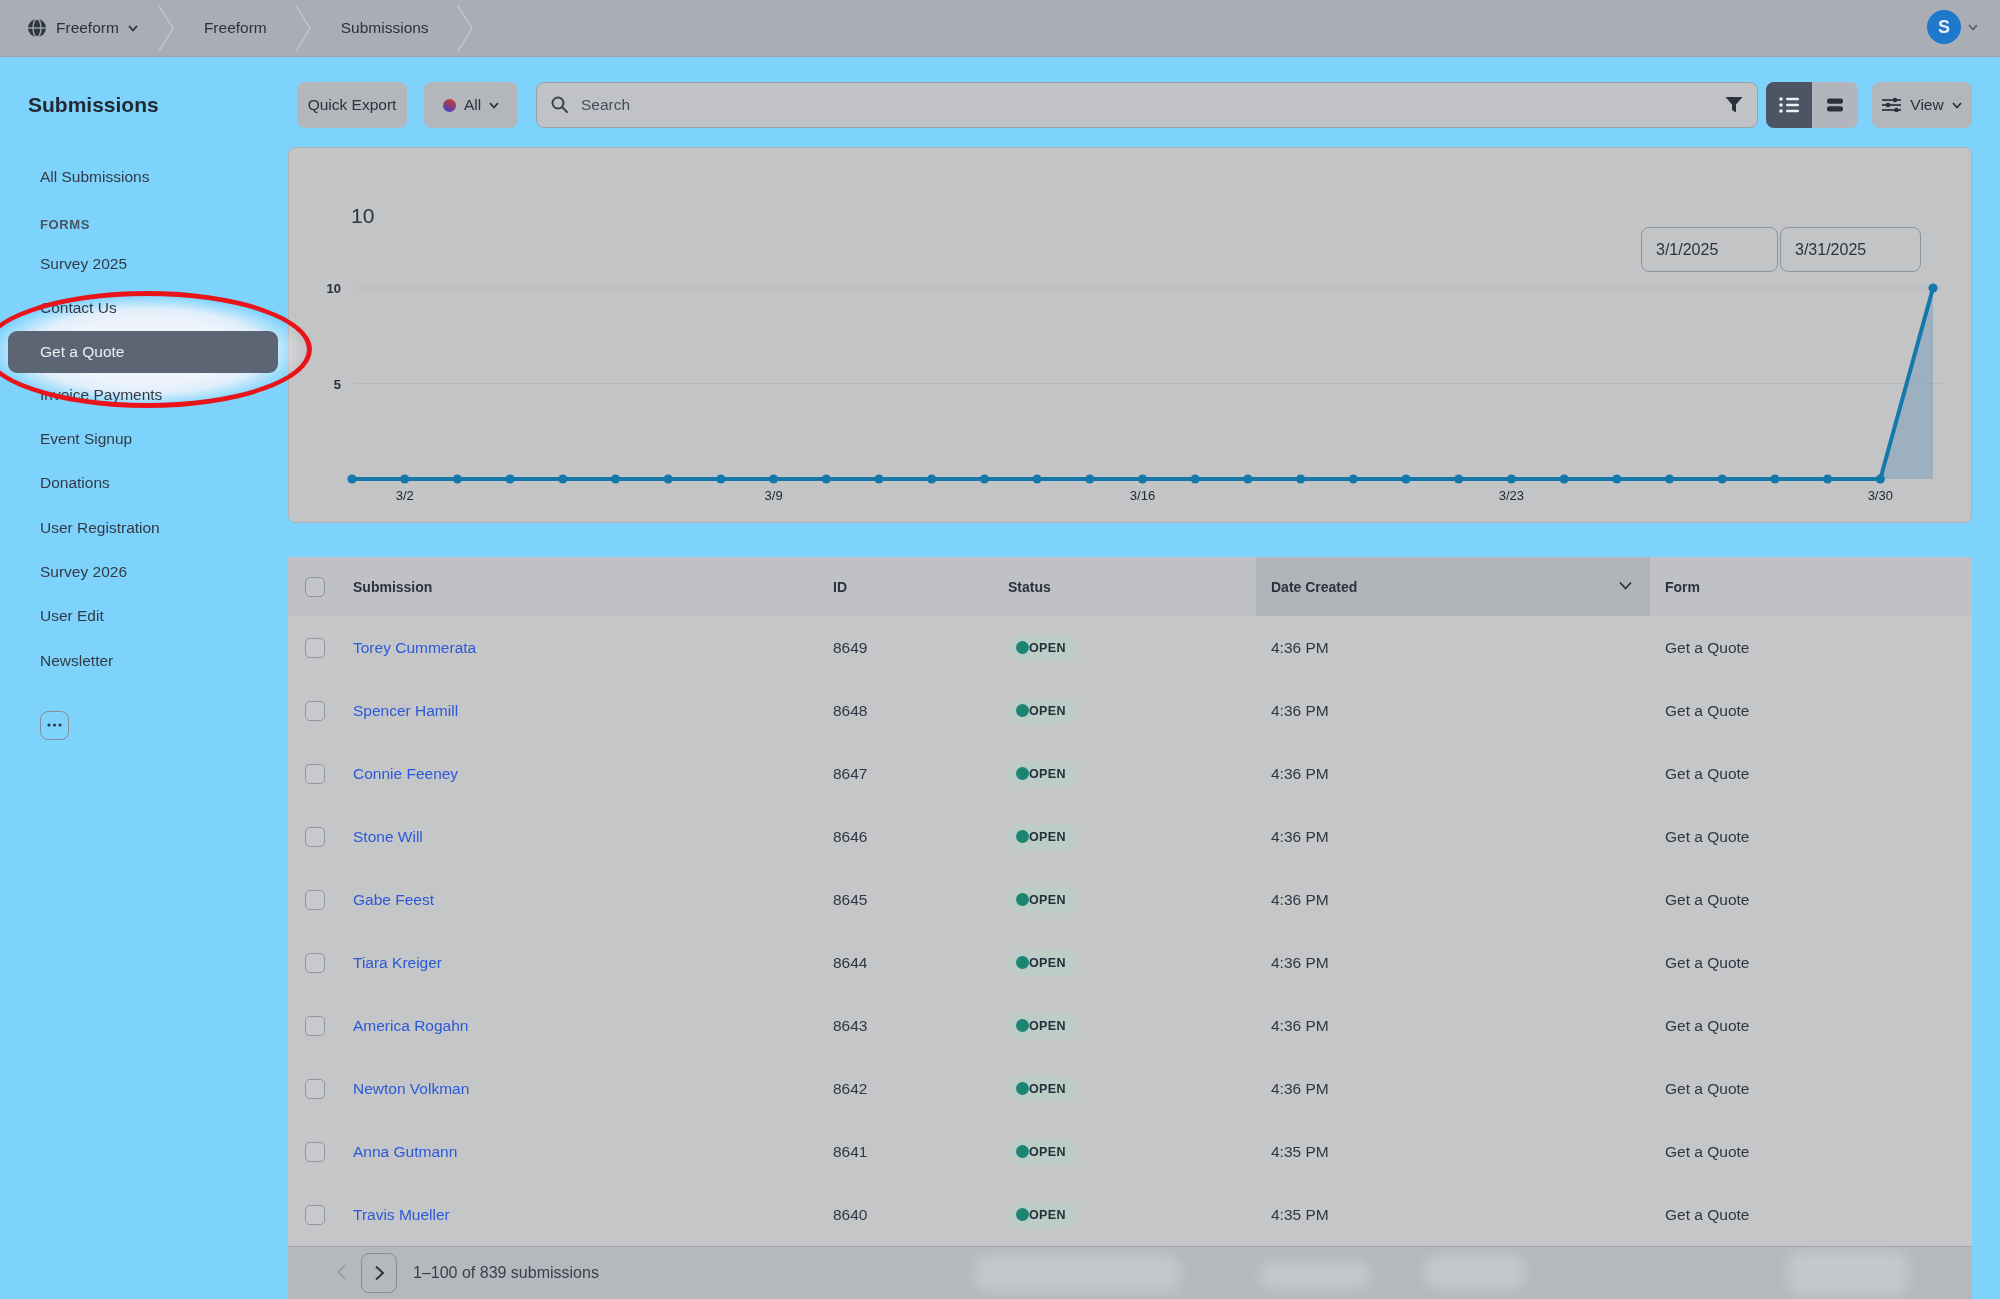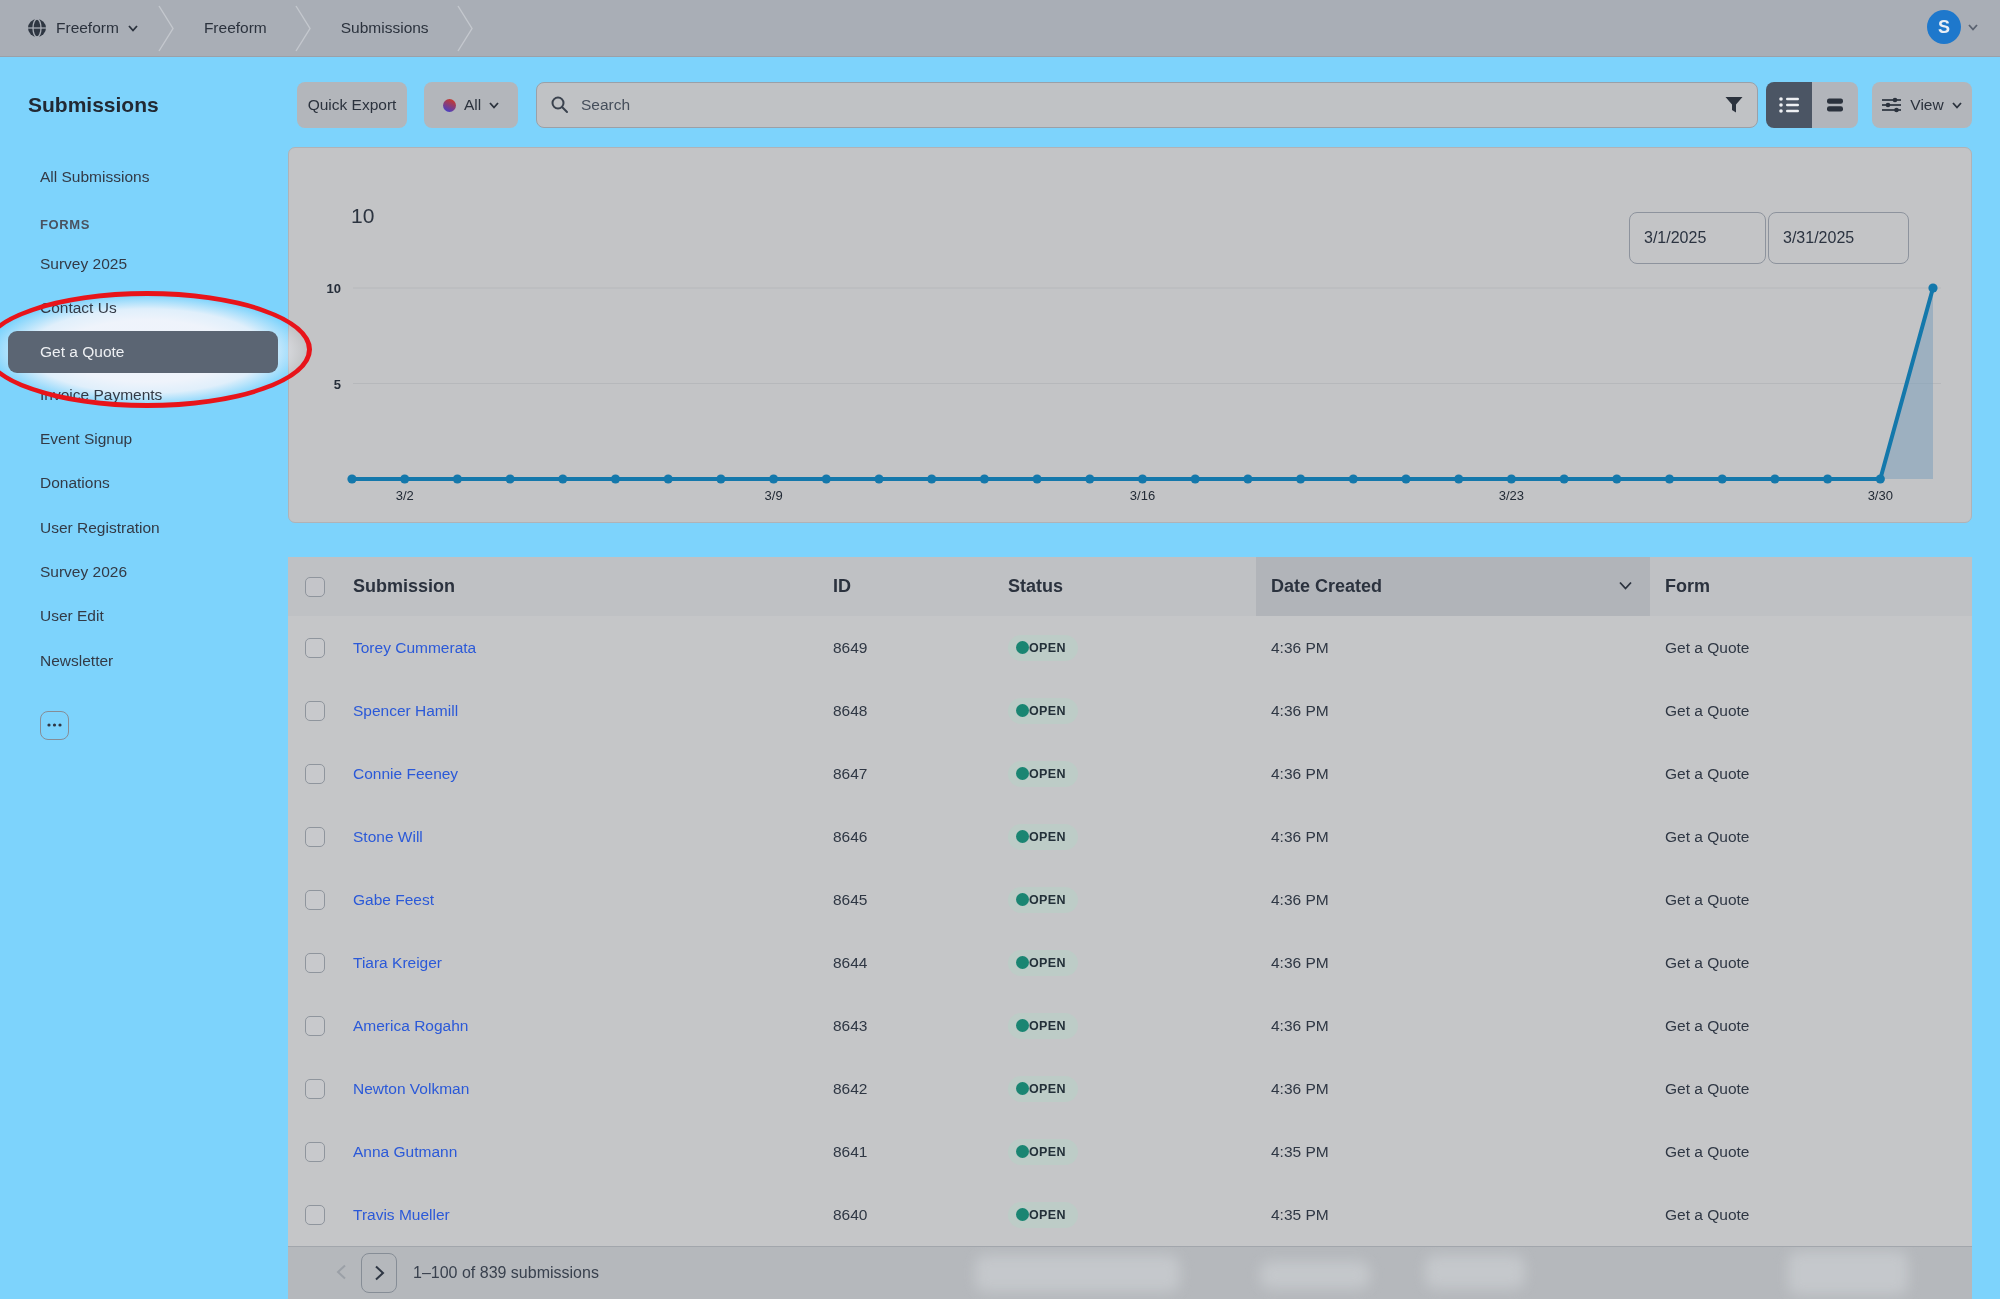--- a/index.html
+++ b/index.html
@@ -58,31 +58,31 @@
   .seg { display:flex; margin-left:8px; border-radius:8px; overflow:hidden; }
   .seg-btn { width:46px; display:flex; align-items:center; justify-content:center; background:#b2b5bb;
              border:none; cursor:pointer; }
   .seg-btn.active { background:#4b5564; }
   .btn-view { width:100px; margin-left:14px; }
 
   
   .panel { position:absolute; left:288px; top:147px; width:1684px; height:376px; background:#c3c4c6;
            border:1px solid #b0b2b6; border-radius:7px; }
   .chart-total { position:absolute; left:62px; top:56px; font-size:21px; color:#2c3440; }
-  .dateinput { position:absolute; top:64px; height:52px; border:1.5px solid #8d939d; border-radius:8px;
-               background:transparent; padding:0 10px 0 14px; font-size:16px; color:#2b3340; font-family:inherit; }
+  .dateinput { position:absolute; top:79px; height:45px; border:1.5px solid #8d939d; border-radius:8px;
+               background:transparent; padding:0 10px 0 14px; font-size:16px; color:#2b3340; font-family:inherit;margin-left:12px; }
   .date-start { left:1340px; width:137px; }
   .date-end { left:1479px; width:141px; }
   #chart-svg { position:absolute; left:0; top:0; }
   #chart-svg text { font-family:"Liberation Sans","DejaVu Sans",sans-serif; }
 
   
   .table { position:absolute; left:288px; top:557px; width:1684px; background:#c5c6c8; }
   .trow, .thead { display:grid; grid-template-columns:50px 480px 175px 263px 394px 1fr; align-items:center; }
-  .thead { height:59px; background:#bfc1c4; font-weight:700; font-size:18px; color:#2b323e; }
+  .thead { height:59px; background:#bfc1c4; font-weight:700; font-size:14px; color:#2b323e; }
   .trow { height:63px; font-size:15.5px; color:#2f3744; }
   .cell { padding-left:15px; }
   .c-check { padding-left:17px; }
   .checkbox { display:block; width:20px; height:20px; border:1.5px solid #8f959d; border-radius:5px;
               background:rgba(210,212,215,.25); cursor:pointer; }
   .th-date { position:relative; background:#b1b4b9; height:59px; display:flex; align-items:center; cursor:pointer; }
   .sortchev { position:absolute; right:18px; top:24px; }
   .link { color:var(--link,#2b59d8); text-decoration:none; font-weight:500; cursor:pointer; }
   .badge { display:inline-flex; align-items:center; height:26px; padding:0 12px 0 8px; border-radius:13px;
            background:var(--badge-bg,#bdccc7); }

